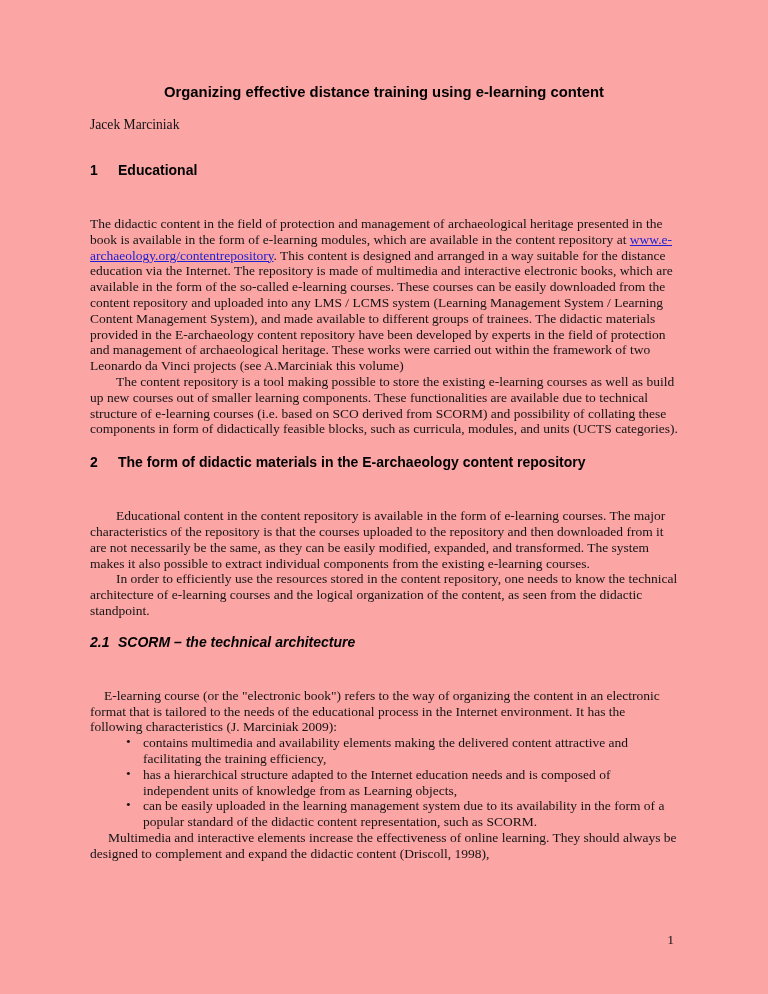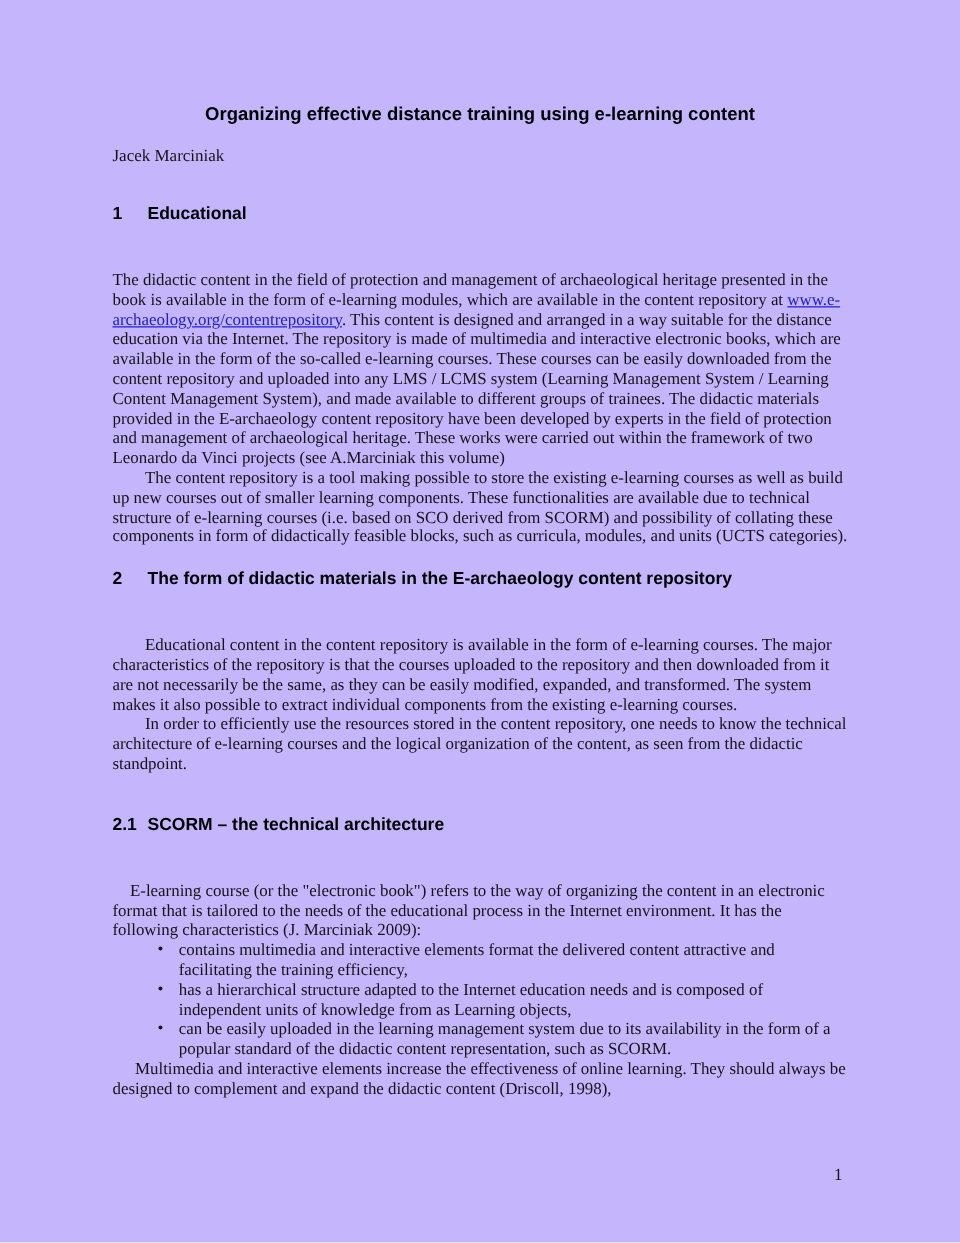--- a/index.html
+++ b/index.html
@@ -2,21 +2,21 @@
 <html><head>
 <meta charset="utf-8">
 <style>
   * { margin: 0; padding: 0; box-sizing: border-box; }
   html, body { background: #ffffff; }
   .page {
     position: relative;
     width: 768px;
     height: 994px;
     margin: 0 auto;
-    background: #c4b5fd;
+    background: #fca5a5;
     overflow: hidden;
     color: #141414;
   }
   .content {
     position: absolute;
     left: 90px;
     right: 90px;
     top: 0;
   }
   
@@ -41,21 +41,21 @@
     display: flex;
     font-family: "Liberation Sans", sans-serif;
     font-weight: bold;
     font-size: 14px;
     line-height: 16px;
     color: #000000;
   }
   .sec-heading .sec-num { min-width: 28px; }
   .h-intro { margin-top: 29px; }
   .h-form  { margin-top: 17px; }
-  .h-scorm { margin-top: 32px; }
+  .h-scorm { margin-top: 15px; font-style: italic; }
   
   .body-text {
     font-family: "Liberation Serif", serif;
     font-size: 13.5px;
     line-height: 15.8px;
     text-align: left;
   }
   .para { }
   .first-after-heading { margin-top: 38px; }
   .indent-lg { text-indent: 26px; }
@@ -119,21 +119,21 @@
 
     <div class="sec-heading h-scorm">
       <span class="sec-num">2.1</span>
       <span class="sec-title">SCORM – the technical architecture</span>
     </div>
 
     <div class="body-text">
       <p class="para first-after-heading indent-sm">E-learning course (or the "electronic book") refers to the way of organizing the content in an electronic format that is tailored to the needs of the educational process in the Internet environment. It has the following characteristics (J. Marciniak 2009):</p>
 
       <ul class="bullet-list">
-        <li>contains multimedia and interactive elements format the delivered content attractive and facilitating the training efficiency,</li>
+        <li>contains multimedia and availability elements making the delivered content attractive and facilitating the training efficiency,</li>
         <li>has a hierarchical structure adapted to the Internet education needs and is composed of independent units of knowledge from as Learning objects,</li>
         <li>can be easily uploaded in the learning management system due to its availability in the form of a popular standard of the didactic content representation, such as SCORM.</li>
       </ul>
 
       <p class="para indent-md">Multimedia and interactive elements increase the effectiveness of online learning. They should always be designed to complement and expand the didactic content (Driscoll, 1998),</p>
     </div>
 
   </div>
 
   <div class="page-number">1</div>

